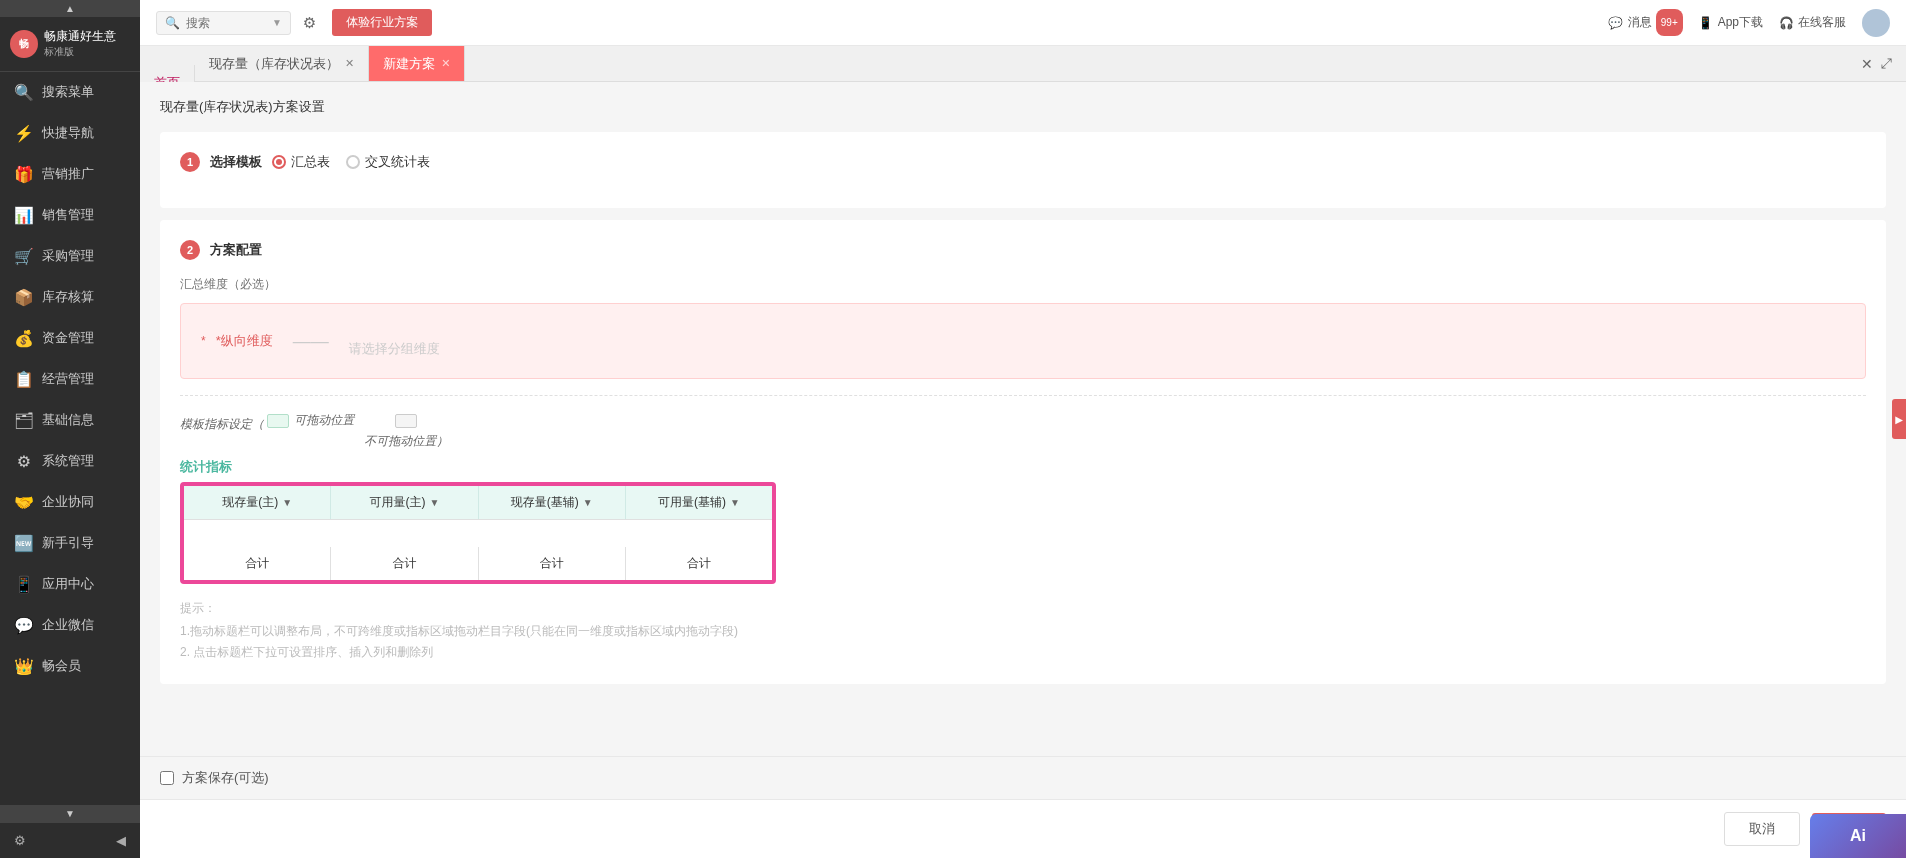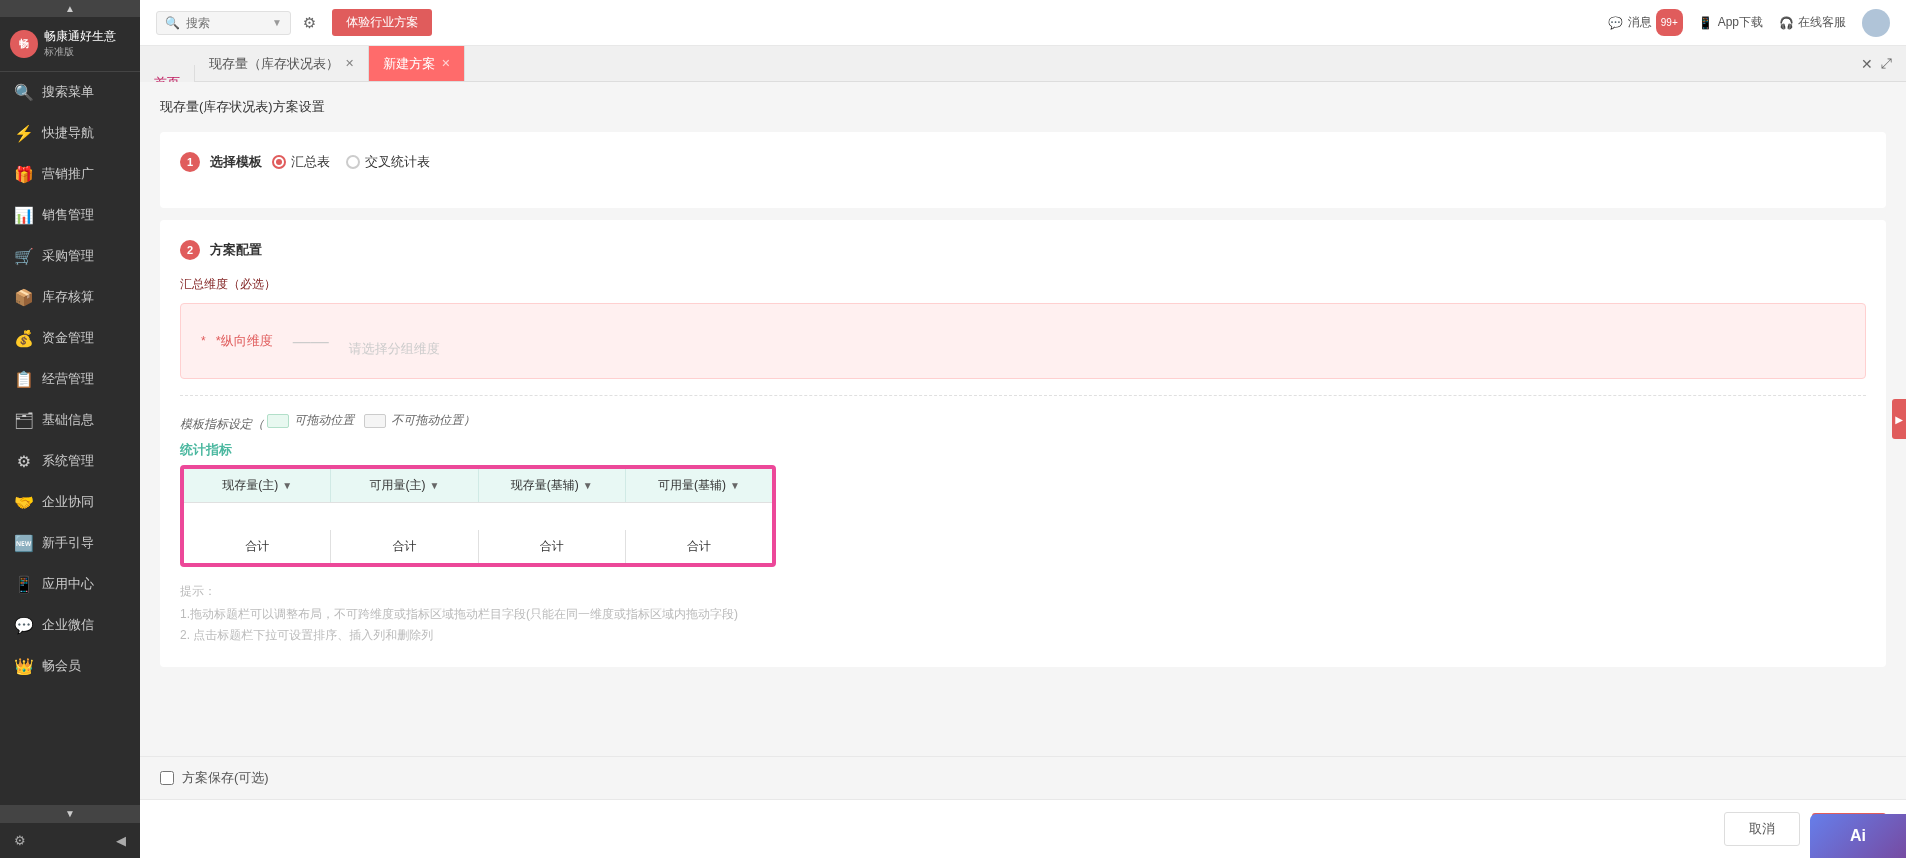--- a/index.html
+++ b/index.html
@@ -175,21 +175,21 @@
     .radio-circle.checked { border-color: #e05c5c; }
     .radio-circle.checked::after {
       content: ''; width: 6px; height: 6px;
       border-radius: 50%; background: #e05c5c;
     }
 
     
     .divider { border: none; border-top: 1px dashed #e0e0e0; margin: 16px 0; }
 
     
-    .sub-label { font-size: 12px; color: #7f1d1d; margin-bottom: 10px; }
+    .sub-label { font-size: 12px; color: #737373; margin-bottom: 10px; }
 
     
     .pink-area {
       background: #fff0f0;
       border: 1px solid #ffd0d0;
       border-radius: 4px;
       padding: 20px 20px;
       margin-bottom: 16px;
       display: flex; align-items: center; gap: 10px;
     }
@@ -485,21 +485,21 @@
 
       <hr class="divider">
 
       <div class="indicators-label">
         <span>模板指标设定（</span>
         <span class="legend-item" style="display:inline-flex;align-items:center;gap:5px;">
           <span class="legend-box movable"></span>
           <span>可拖动位置</span>
         </span>
         &nbsp;
-        <span class="legend-item" style="display:inline-flex;align-items:center;">
+        <span class="legend-item" style="display:inline-flex;align-items:center;flex-direction:column;">
           <span class="legend-box fixed"></span>
           <span>不可拖动位置）</span>
         </span>
       </div>
 
       <div class="stats-title">统计指标</div>
       <div class="stats-table">
         <div class="stats-header-row">
           <div class="stats-header-cell">
             <span>现存量(主)</span>

